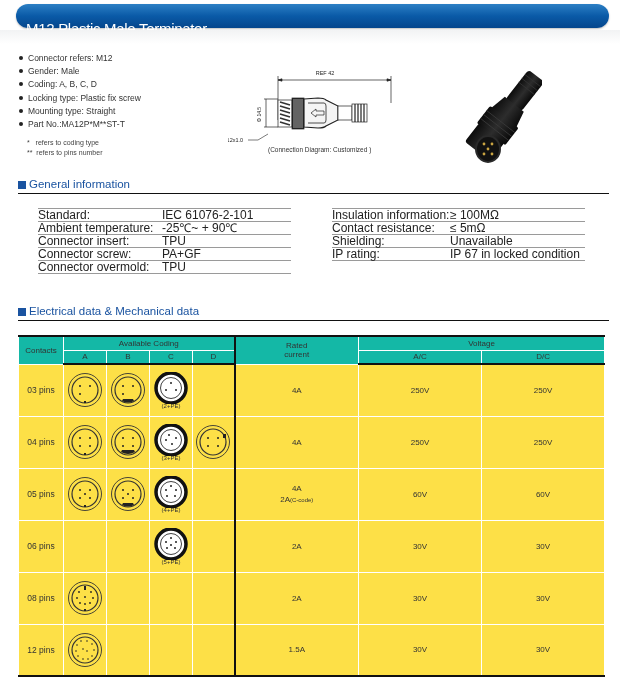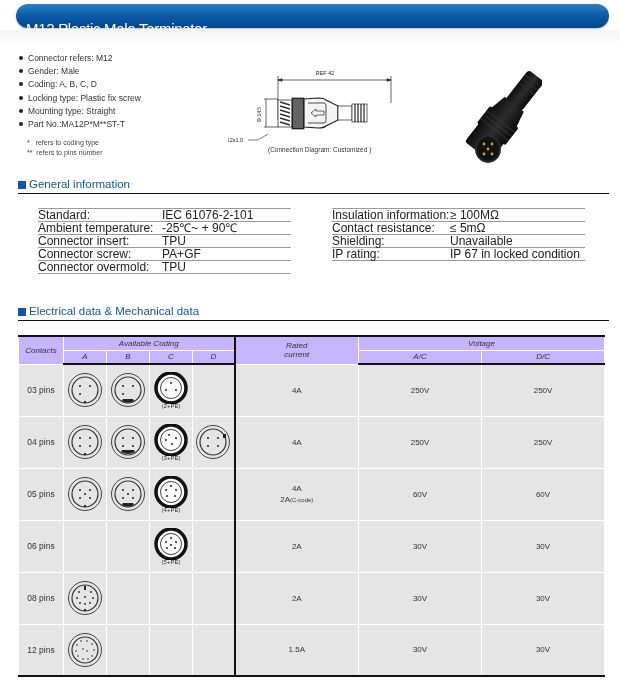--- a/index.html
+++ b/index.html
@@ -36,24 +36,24 @@
   .section-head .txt { position: absolute; left: 11px; top: 0px; font-size: 11.5px; color: #1a53a0; }
 
   .info-table { position: absolute; font-size: 12px; color: #222; border-collapse: collapse; }
   .info-table td { height: 12.5px; line-height: 12px; border-bottom: 1px solid #9a9a9a; padding: 0; white-space: nowrap; }
   .info-table tr:first-child td { border-top: 1px solid #9a9a9a; }
 
   .spec {
     position: absolute; left: 18px; top: 335px; width: 586px;
     border-collapse: collapse; font-size: 8px; color: #333; table-layout: fixed;
   }
-  .spec th { background: #c4b5fd; font-weight: normal; color: #333; border: 1px solid #ffffff; height: 14px; padding: 0; text-align: center; font-style: italic; }
+  .spec th { background: #14b8a6; font-weight: normal; color: #333; border: 1px solid #ffffff; height: 14px; padding: 0; text-align: center; }
   .spec thead tr:first-child th { border-top: 2px solid #111; }
   .spec thead tr:last-child th { border-bottom: 2px solid #111; }
-  .spec td { background: #e5e5e5; border: 1px solid #ffffff; height: 52px; text-align: center; vertical-align: middle; padding: 0; margin-top: 31px; }
+  .spec td { background: #fde047; border: 1px solid #ffffff; height: 52px; text-align: center; vertical-align: middle; padding: 0; margin-top: 31px; }
   .spec .vdiv { border-left: 2px solid #111 !important; }
   .spec tbody tr:last-child td { border-bottom: 2px solid #111; }
   .spec .contacts { font-size: 8.5px; color: #333; }
   .spec .small { font-size: 6px; }
   .pe-label { font-size: 6px; color: #333; display: block; margin-top: -1px; }
   .conn { display: inline-block; vertical-align: middle; }
 </style>
 </head>
 <body>
 

